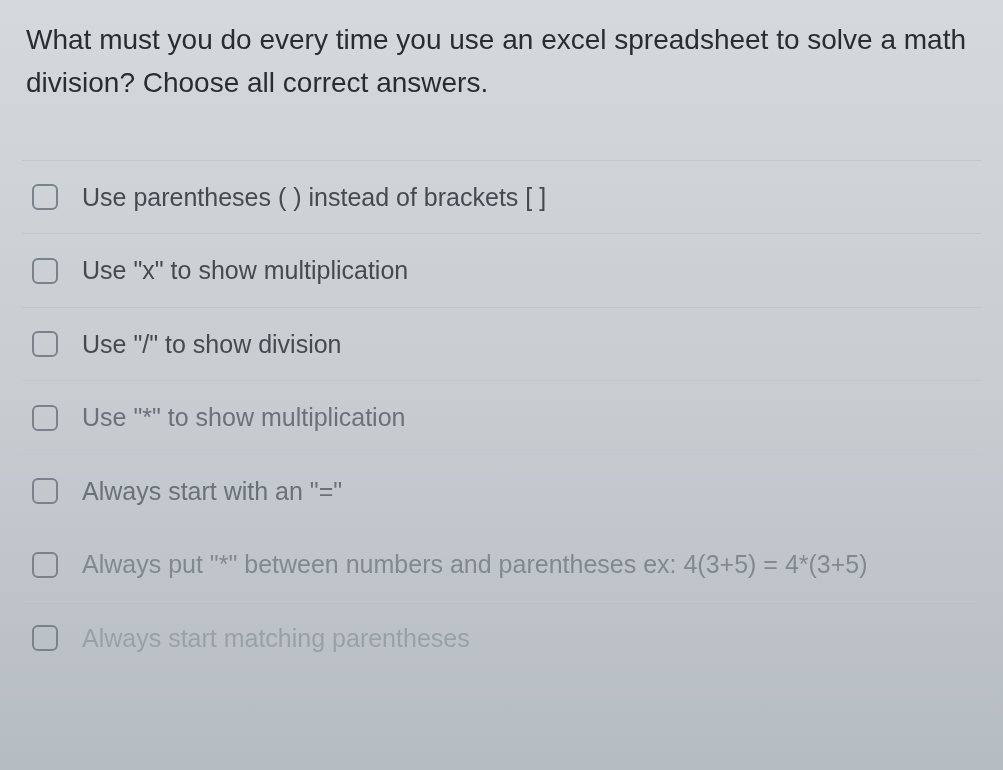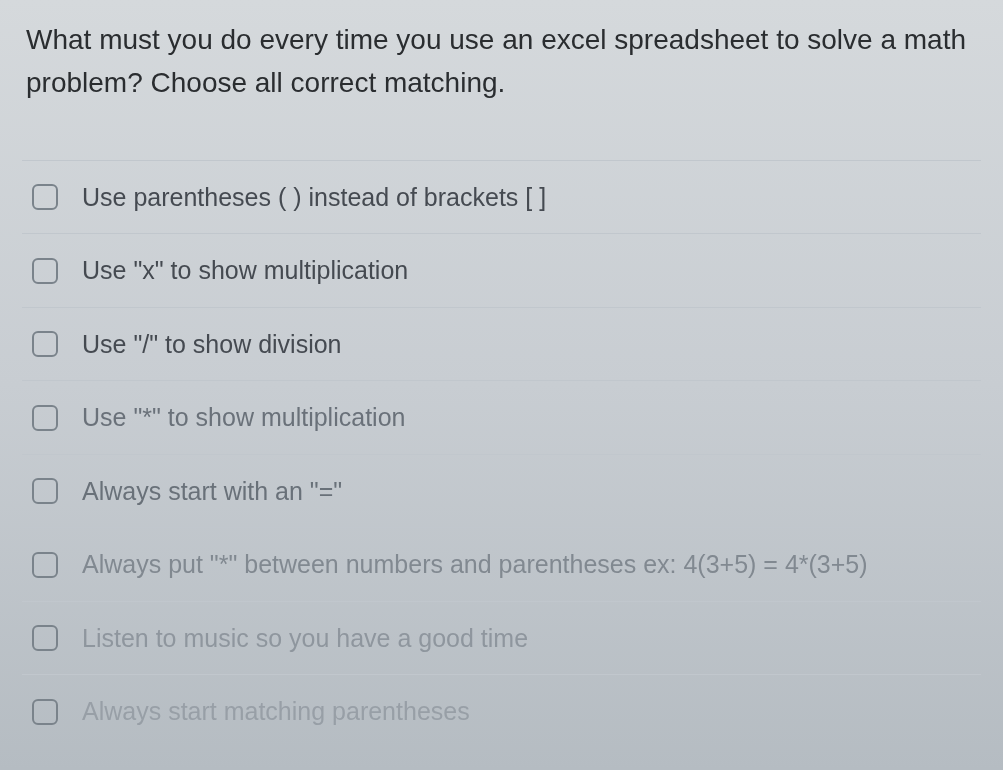--- a/index.html
+++ b/index.html
@@ -69,21 +69,21 @@
     }
     .faded4 {
       opacity: 0.55;
       color: #7e868f;
     }
   </style>
 </head>
 <body>
 
 <div class="container">
-  <div class="question">What must you do every time you use an excel spreadsheet to solve a math problem? Choose all correct matching.</div>
+  <div class="question">What must you do every time you use an excel spreadsheet to solve a math division? Choose all correct answers.</div>
 
   <div class="option-row">
     <div class="checkbox"></div>
     <div class="option-text">Use parentheses ( ) instead of brackets [ ]</div>
   </div>
 
   <div class="option-row">
     <div class="checkbox"></div>
     <div class="option-text">Use "x" to show multiplication</div>
   </div>
@@ -101,23 +101,19 @@
   <div class="option-row">
     <div class="checkbox"></div>
     <div class="option-text faded1">Always start with an "="</div>
   </div>
 
   <div class="option-row">
     <div class="checkbox"></div>
     <div class="option-text faded2">Always put "*" between numbers and parentheses ex: 4(3+5) = 4*(3+5)</div>
   </div>
 
-  <div class="option-row">
-    <div class="checkbox"></div>
-    <div class="option-text faded3">Listen to music so you have a good time</div>
-  </div>
 
   <div class="option-row">
     <div class="checkbox"></div>
     <div class="option-text faded4">Always start matching parentheses</div>
   </div>
 
 </div>
 
 </body></html>

